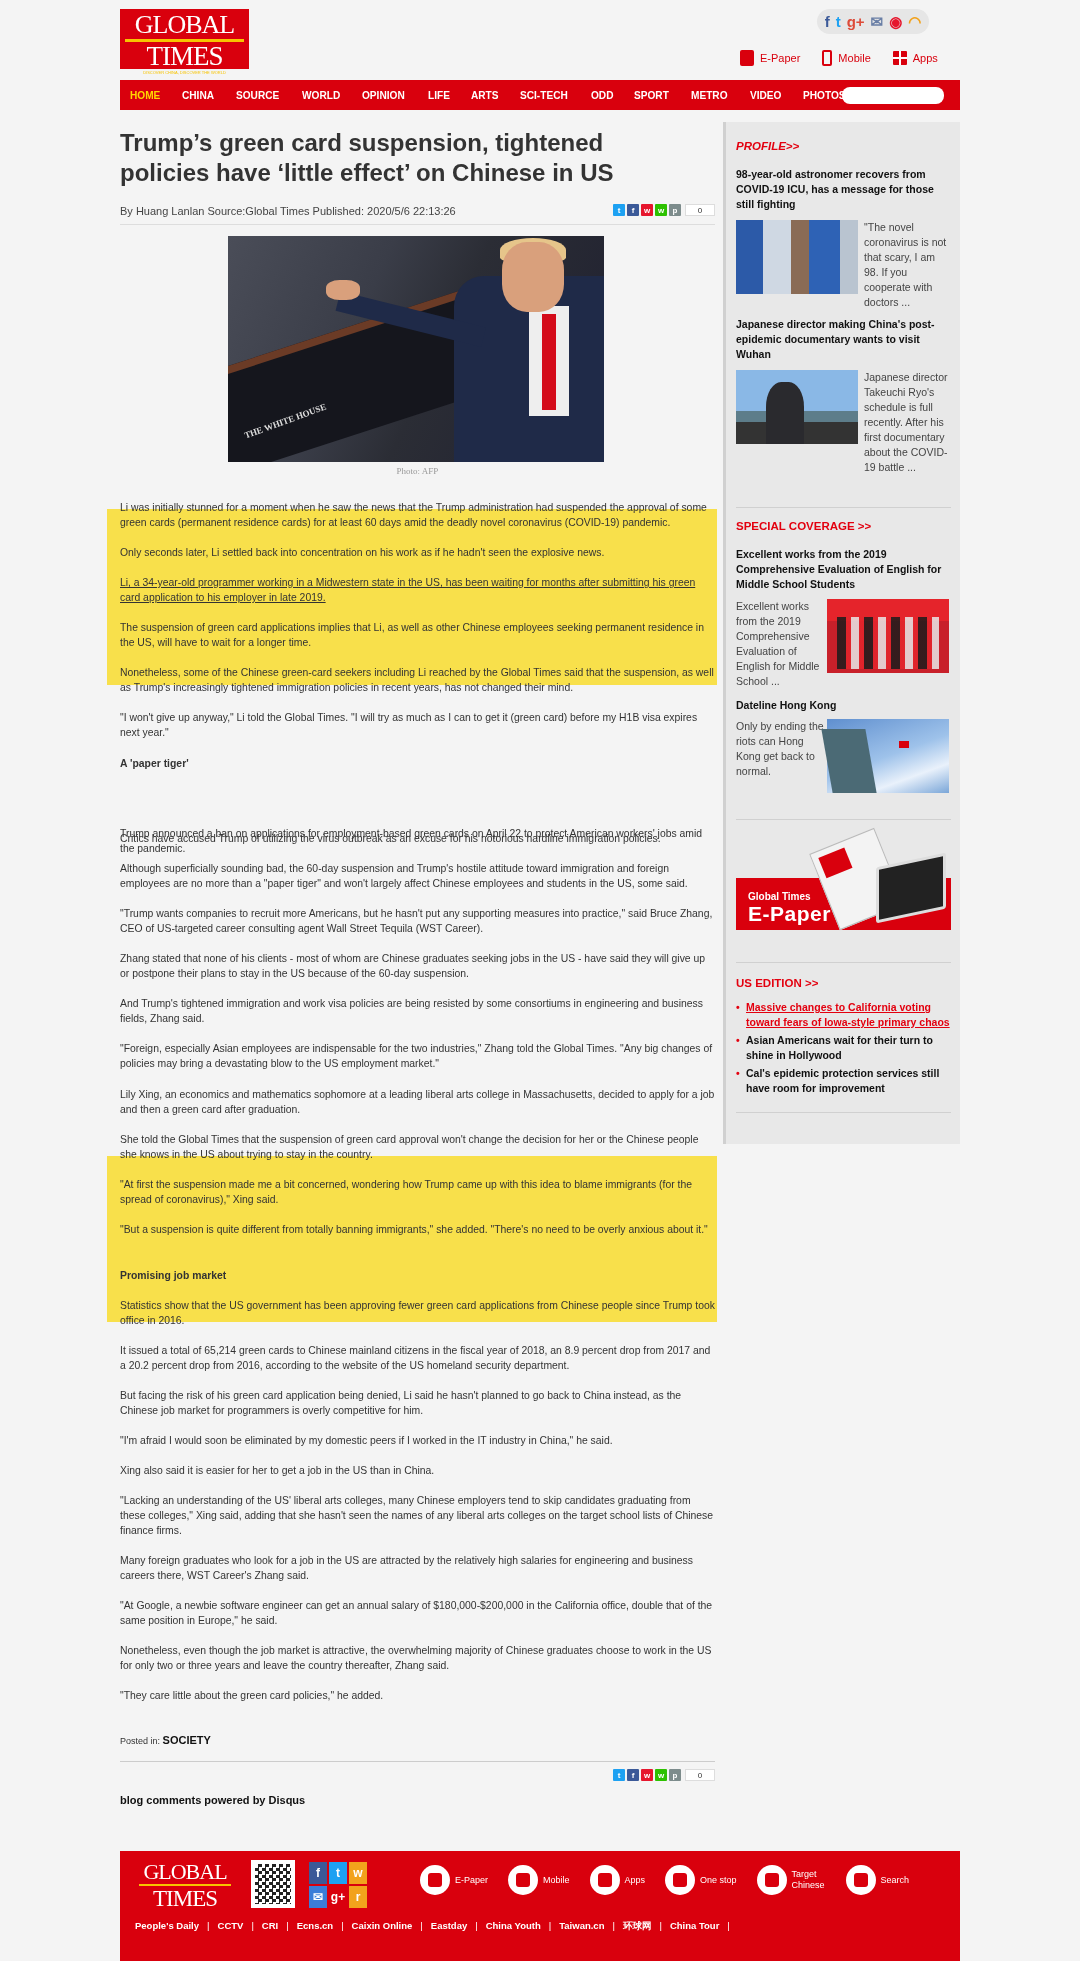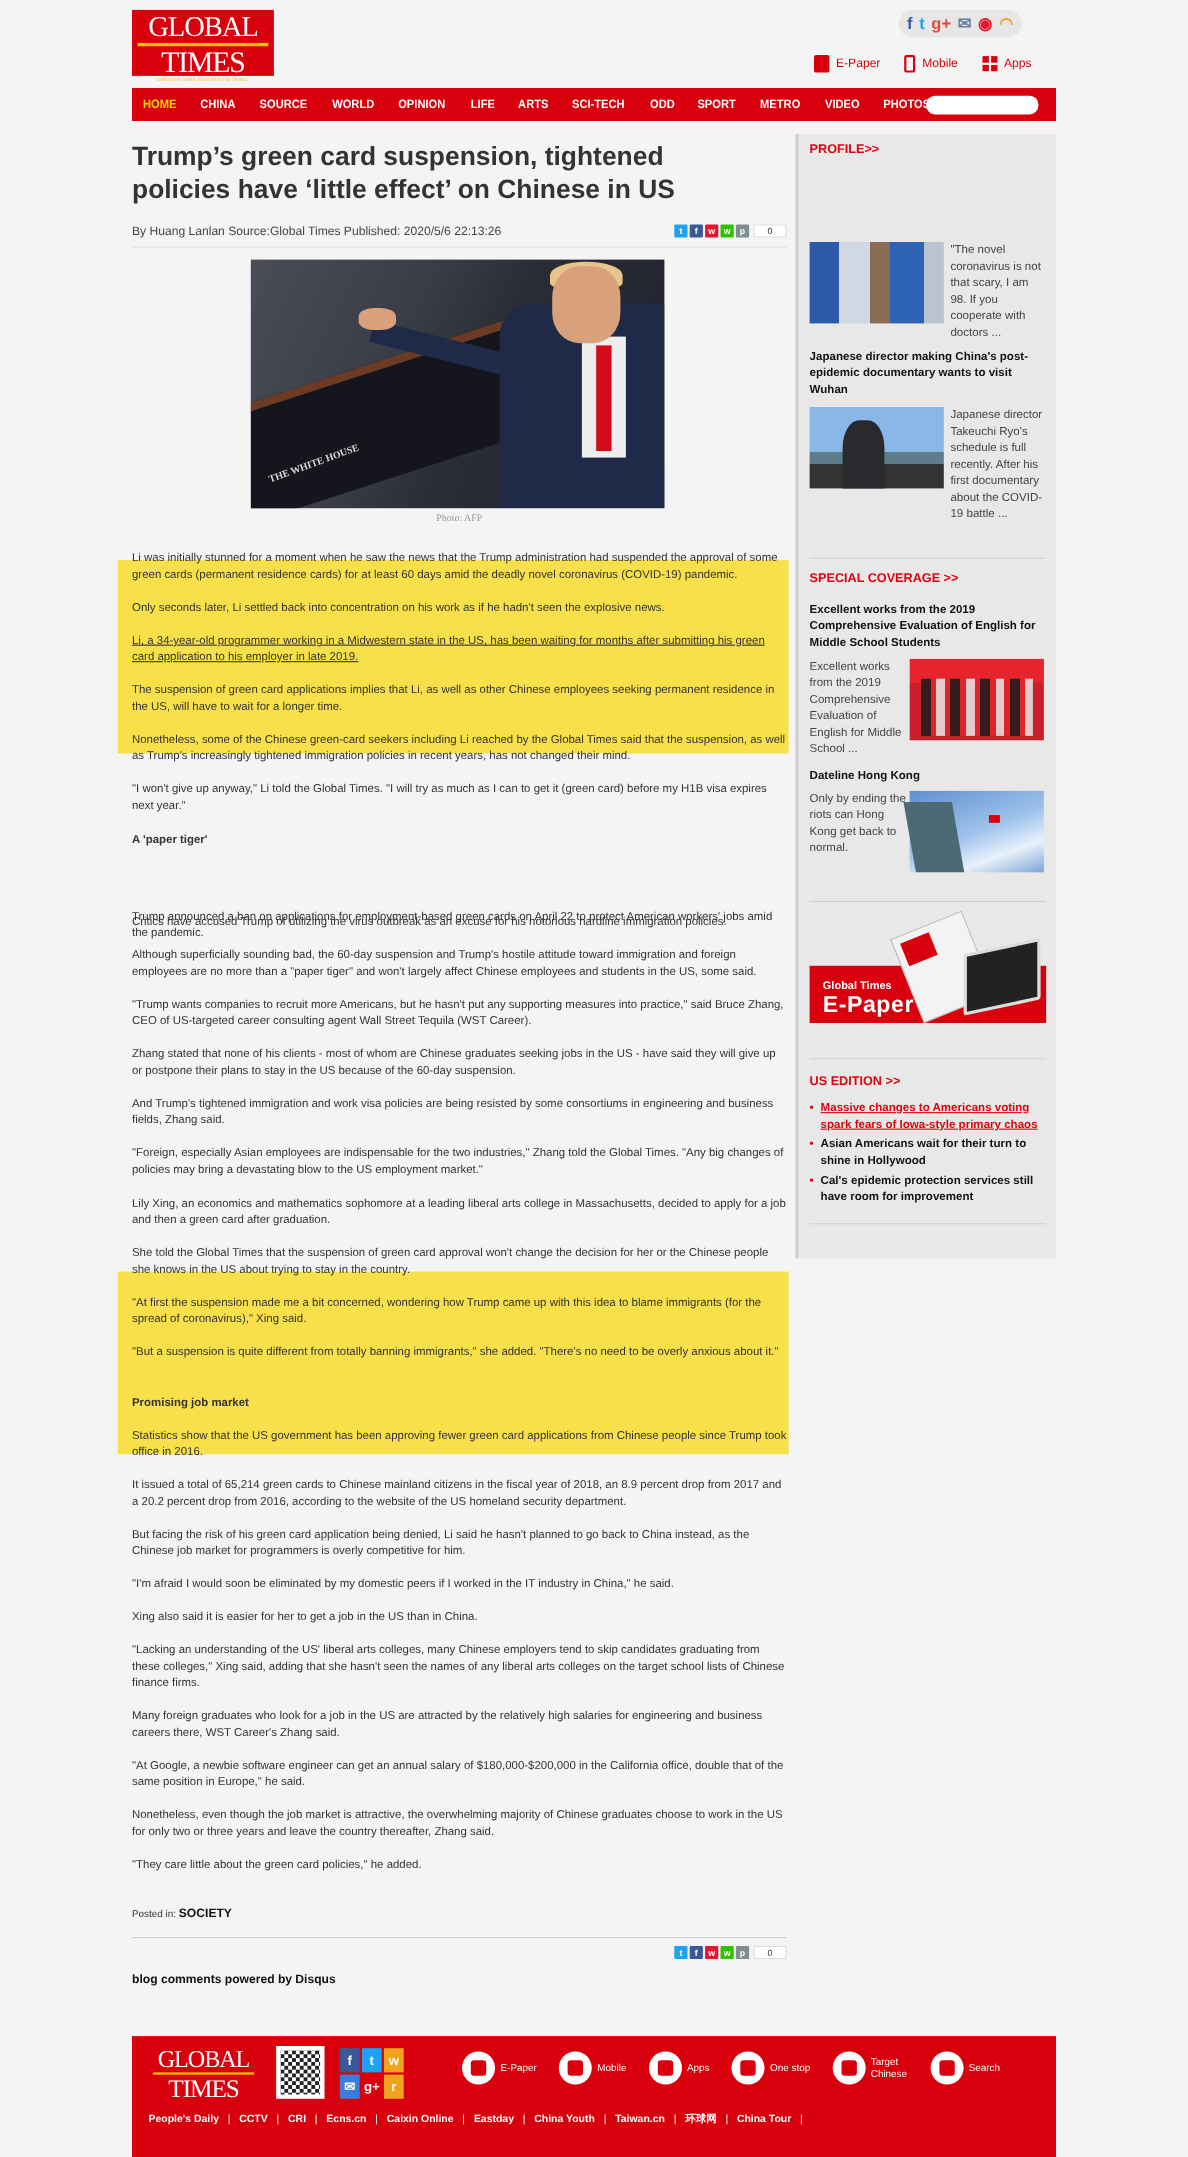--- a/index.html
+++ b/index.html
@@ -237,22 +237,23 @@
       <span class="sq" style="background: rgb(59, 89, 152);">f</span>
       <span class="sq" style="background: rgb(230, 22, 45);">w</span>
       <span class="sq" style="background: rgb(45, 193, 0);">w</span>
       <span class="sq" style="background: rgb(125, 140, 140);">p</span>
       <span class="count">0</span>
     </div>
   <div class="disqus" style="top:1684px;">blog comments powered by Disqus</div>
 </div>
 
 <div class="sidebar">
-  <div class="sb-head" style="top:8px;">PROFILE&gt;&gt;</div>
-
+  <div class="sb-head" style="top:18px;font-style:italic;">PROFILE&gt;&gt;</div>
+
+  <div class="sb-title" style="top:45px;">98-year-old astronomer recovers from COVID-19 ICU, has a message for those still fighting</div>
   <div class="sb-img img-doctors" style="left:10px; top:98px;"></div>
   <div class="sb-text" style="left:138px; top:98px; width:88px;">"The novel coronavirus is not that scary, I am 98. If you cooperate with doctors ...</div>
 
   <div class="sb-title" style="top:195px;">Japanese director making China's post-epidemic documentary wants to visit Wuhan</div>
   <div class="sb-img img-director" style="left:10px; top:248px;"></div>
   <div class="sb-text" style="left:138px; top:248px; width:88px;">Japanese director Takeuchi Ryo's schedule is full recently. After his first documentary about the COVID-19 battle ...</div>
 
   <div class="sb-rule" style="top:385px;"></div>
 
   <div class="sb-head" style="top:398px;">SPECIAL COVERAGE &gt;&gt;</div>
@@ -269,21 +270,21 @@
   <div class="epaper-banner">
     <div class="paper"></div>
     <div class="monitor"></div>
     <div class="s">Global Times</div>
     <div class="b">E-Paper</div>
   </div>
 
   <div class="sb-rule" style="top:840px;"></div>
   <div class="sb-head" style="top:855px;">US EDITION &gt;&gt;</div>
   <div class="us-list" style="top:878px;">
-    <div class="us-item link">Massive changes to Americans voting spark fears of Iowa-style primary chaos</div>
+    <div class="us-item link">Massive changes to California voting toward fears of Iowa-style primary chaos</div>
     <div class="us-item">Asian Americans wait for their turn to shine in Hollywood</div>
     <div class="us-item">Cal's epidemic protection services still have room for improvement</div>
   </div>
   <div class="sb-rule" style="top:990px;"></div>
 </div>
 
 <div class="footer">
   <div class="f-logo">
     <span class="l1">GLOBAL</span>
     <span class="bar"></span>

